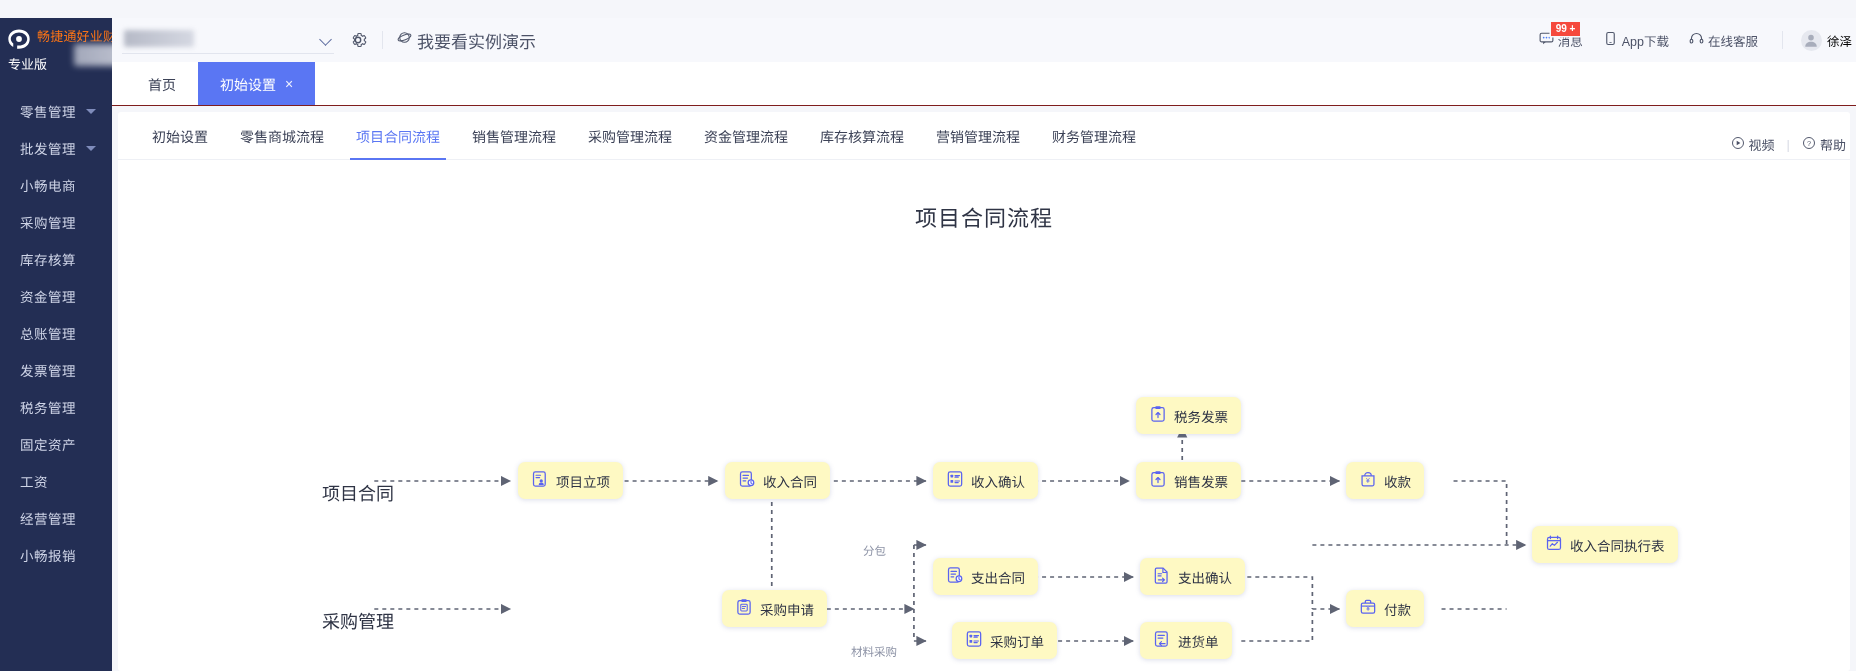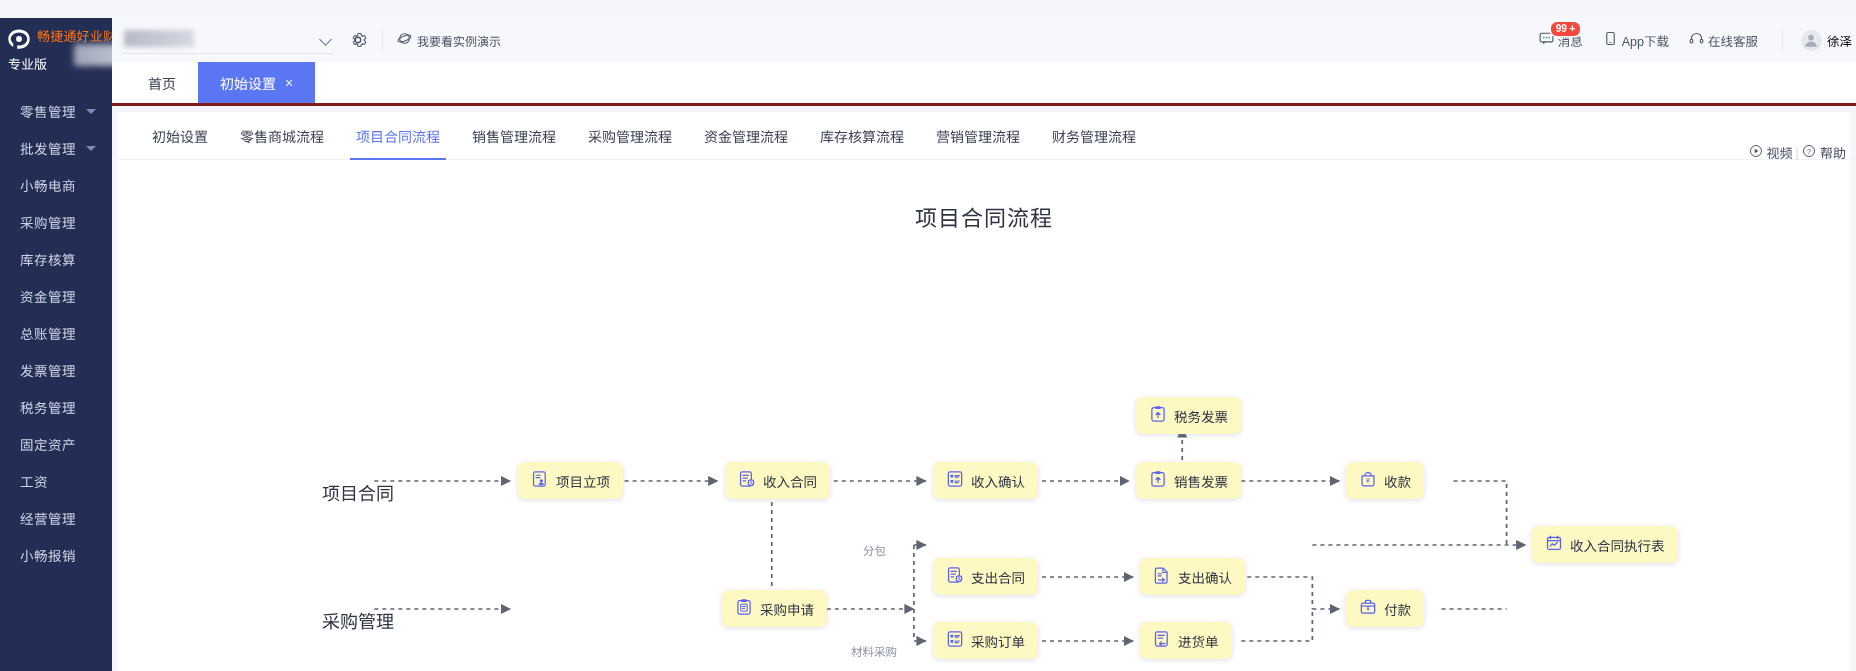--- a/index.html
+++ b/index.html
@@ -62,48 +62,48 @@
   }
   .chev-down {
     position: absolute; right: 4px; top: 9px; width: 9px; height: 9px;
     border-right: 1.6px solid #5b6a9e; border-bottom: 1.6px solid #5b6a9e;
     transform: rotate(45deg);
   }
   .gear-btn { margin-left: 14px; width: 20px; height: 20px; cursor: pointer; }
   .vsep { width: 1px; height: 18px; background: #e3e6ee; margin: 0 14px; }
   .demo-link {
     display: flex; align-items: center; gap: 5px;
-    font-size: 12px; color: #4c5267; cursor: pointer; white-space: nowrap;
+    font-size: 17px; color: #4c5267; cursor: pointer; white-space: nowrap;
   }
   .topbar-right {
     margin-left: auto; display: flex; align-items: center;
     gap: 0; padding-right: 4px;
   }
   .tb-item {
     position: relative; display: flex; align-items: center; gap: 4px;
     font-size: 12.5px; color: #4c5267; cursor: pointer; padding: 0 10px;
     white-space: nowrap;
   }
   .badge {
     position: absolute; left: 22px; top: -9px;
     background: #f5493d; color: #fff; font-size: 10px; font-weight: bold;
-    border-radius: 6px; padding: 1px 5px 2px; line-height: 11px;
+    border-radius: 0; padding: 1px 5px 2px; line-height: 11px;
     box-shadow: 0 0 0 1.5px #f7f8fc;
   }
   .avatar {
     width: 21px; height: 21px; border-radius: 50%; background: #e6e8ef;
     display: flex; align-items: center; justify-content: center; margin-left: 4px;
   }
   .user-name { font-size: 12.5px; color: #000000; margin-left: 5px; }
 
   
   .pagetabs {
     position: absolute; left: 112px; top: 62px; right: 0; height: 44px;
     background: #fff; display: flex; align-items: stretch; padding-left: 14px;
-    border-bottom: 3px solid #7f1d1d;
+    border-bottom: 1px solid #7f1d1d;
   }
   .ptab {
     display: flex; align-items: center; justify-content: center;
     padding: 0 22px; font-size: 14px; color: #3c4257; cursor: pointer;
     white-space: nowrap;
   }
   .ptab.active { background: #5a76f3; color: #fff; }
   .ptab .x {
     margin-left: 9px; font-size: 14px; opacity: .9; line-height: 1;
   }
@@ -125,22 +125,22 @@
     position: relative; height: 48px; display: flex; align-items: center;
     padding: 0 16px; font-size: 14px; color: #3c4257; cursor: pointer;
     white-space: nowrap;
   }
   .stab.active { color: #5a76f3; }
   .stab.active::after {
     content: ""; position: absolute; left: 10px; right: 10px; bottom: 0;
     height: 2px; background: #5a76f3;
   }
   .subtabs-right {
-    position: absolute; right: 4px; top: 16px; height: 48px;
-    display: flex; align-items: center; gap: 3px; font-size: 13px; color: #4c5267;
+    position: absolute; right: 4px; top: 8px; height: 48px;
+    display: flex; align-items: center; gap: 12px; font-size: 13px; color: #4c5267;
   }
   .mini-link { display: flex; align-items: center; gap: 4px; cursor: pointer; white-space: nowrap; }
   .pipe { color: #d8dbe5; }
 
   .flow-title {
     text-align: center; font-size: 22px; color: #2f3445;
     margin-top: 40px; letter-spacing: 1px;
   }
 
   
@@ -535,21 +535,21 @@
             <svg viewBox="0 0 20 20" width="18" height="18">
               <path d="M4 2.4h7.2l4.4 4.4v10.8a1.4 1.4 0 01-1.4 1.4H4a1.4 1.4 0 01-1.4-1.4V3.8A1.4 1.4 0 014 2.4z" fill="none" stroke="#5a63f0" stroke-width="1.4"></path>
               <path d="M11 2.6v4.6h4.4" fill="none" stroke="#5a63f0" stroke-width="1.3"></path>
               <path d="M5.6 8.6h4M5.6 11h3.4" stroke="#5a63f0" stroke-width="1.2" stroke-linecap="round"></path>
               <path d="M6 15.4h6.6M10.6 13.4l2.2 2-2.2 2" fill="none" stroke="#5a63f0" stroke-width="1.3" stroke-linecap="round" stroke-linejoin="round"></path>
             </svg>
           </span>
           <span>支出确认</span>
         </div>
 
-        <div class="node" style="left:815px; top:390px;">
+        <div class="node" style="left:834px; top:390px;">
           <span>
             <svg viewBox="0 0 20 20" width="18" height="18">
               <rect x="2.6" y="2.2" width="14.8" height="15.6" rx="2" fill="none" stroke="#5a63f0" stroke-width="1.4"></rect>
               <rect x="5" y="5.2" width="3" height="3" rx=".6" fill="#5a63f0"></rect>
               <rect x="5" y="11.2" width="3" height="3" rx=".6" fill="#5a63f0"></rect>
               <path d="M10 6.2h5M10 8h3.6M10 12.2h5M10 14h3.6" stroke="#5a63f0" stroke-width="1.3" stroke-linecap="round"></path>
             </svg>
           </span>
           <span>采购订单</span>
         </div>

